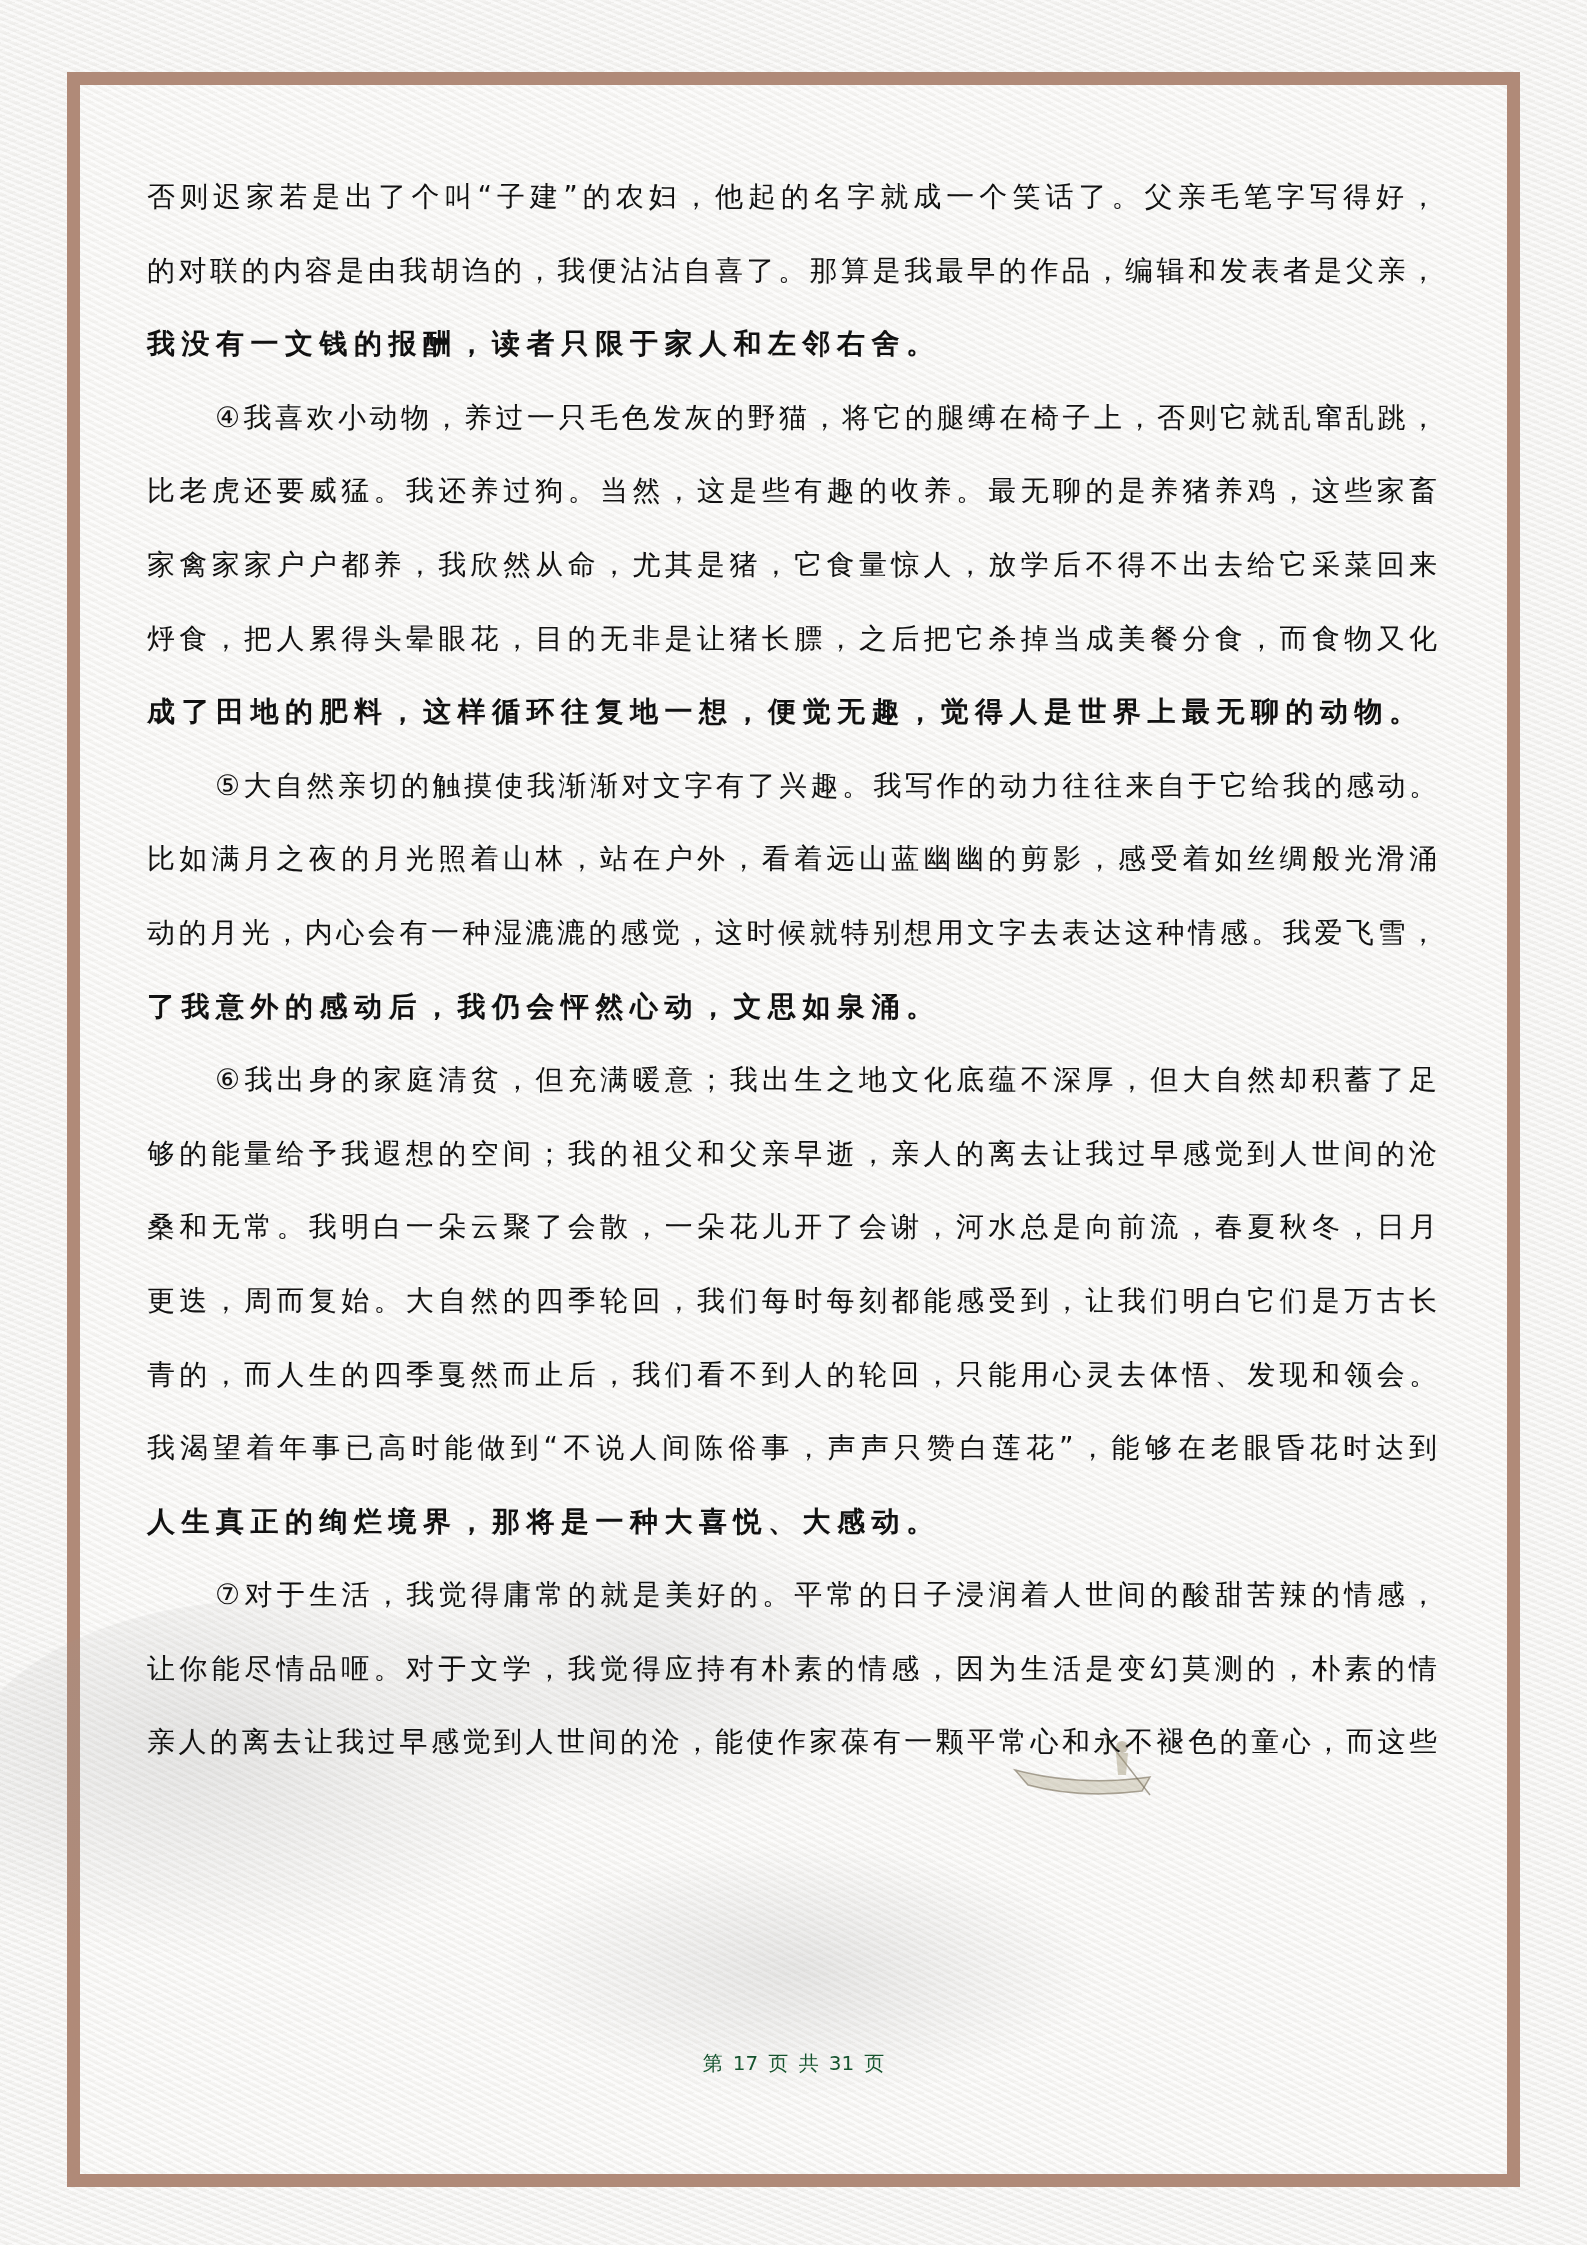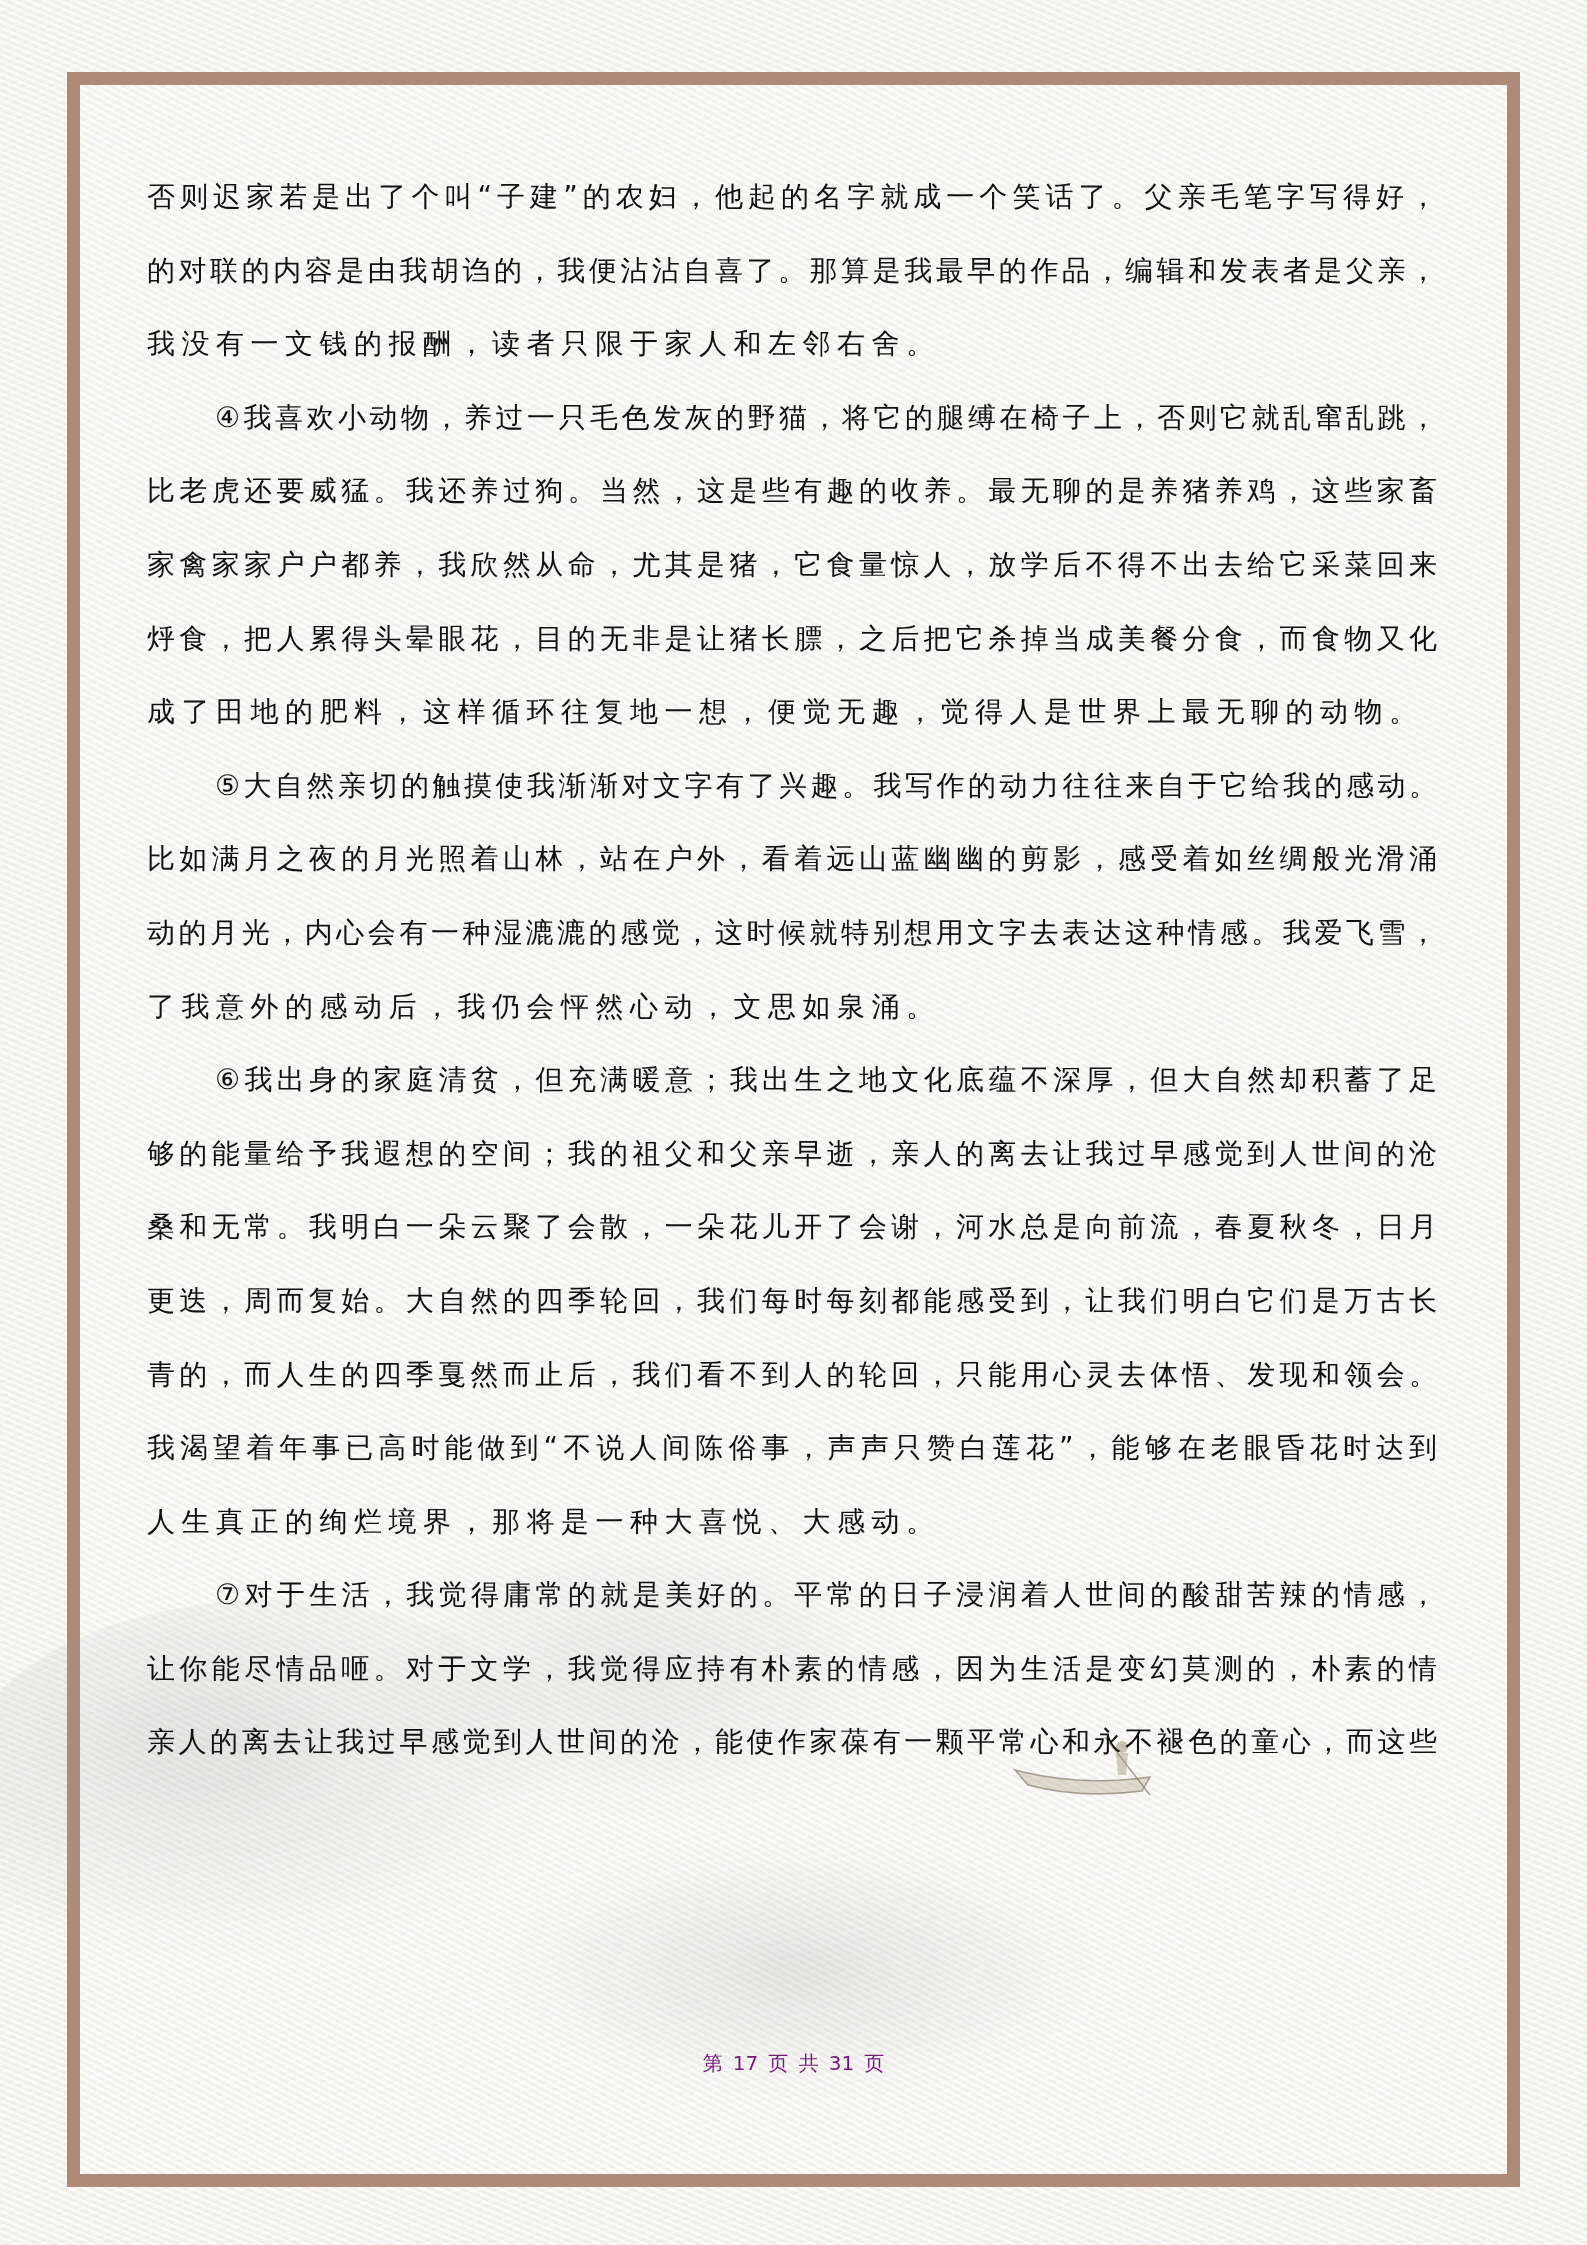--- a/index.html
+++ b/index.html
@@ -79,32 +79,33 @@
       font-size: 28px;
       white-space: nowrap;
       text-align: justify;
       text-align-last: justify;
       letter-spacing: 0px;
     }
     .line.last {
       text-align: center;
       text-align-last: left;
       letter-spacing: 6.5px;
+      font-weight: bold;
     }
     .line.indent {
       padding-left: 68px;
     }
     .footer {
       position: absolute;
       left: 0;
       width: 1587px;
       top: 2050px;
       text-align: center;
       font-size: 20px;
-      color: #701a75;
+      color: #14532d;
       word-spacing: 4px;
     }
     .footer span {
       margin: 0 5px;
     }
   </style>
 </head>
 <body>
 
 <div class="page-frame"></div>

